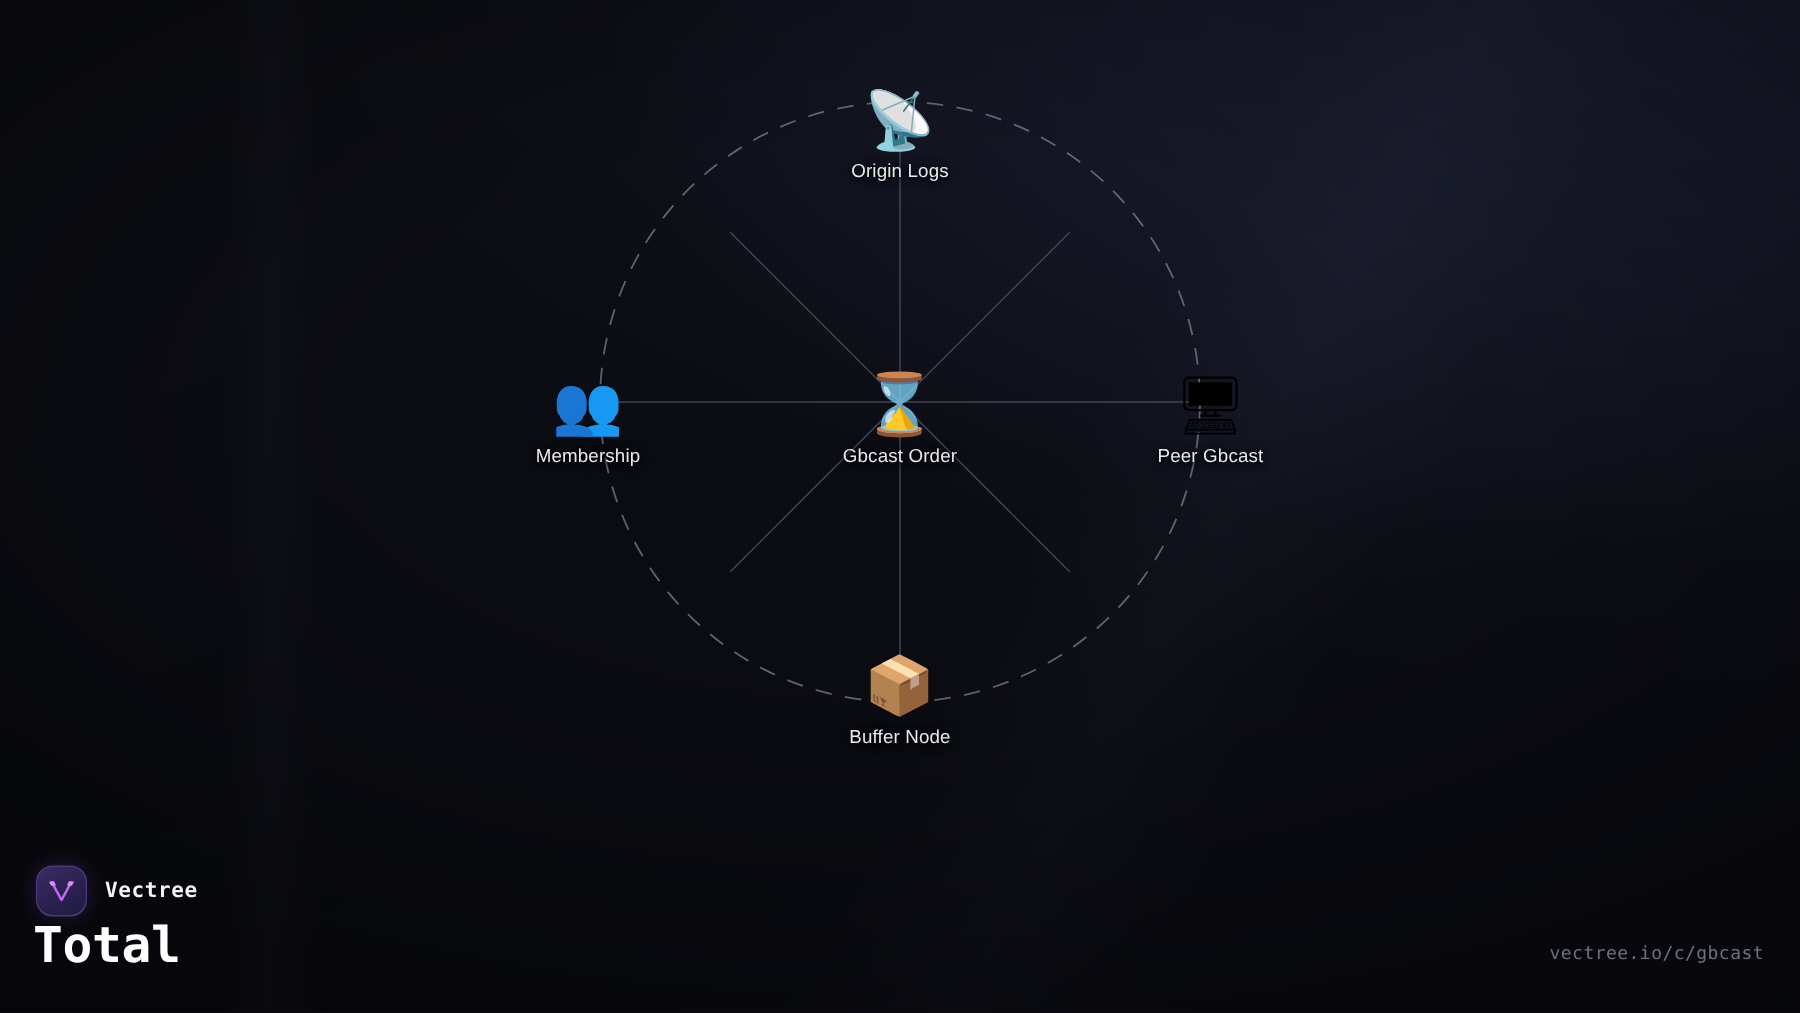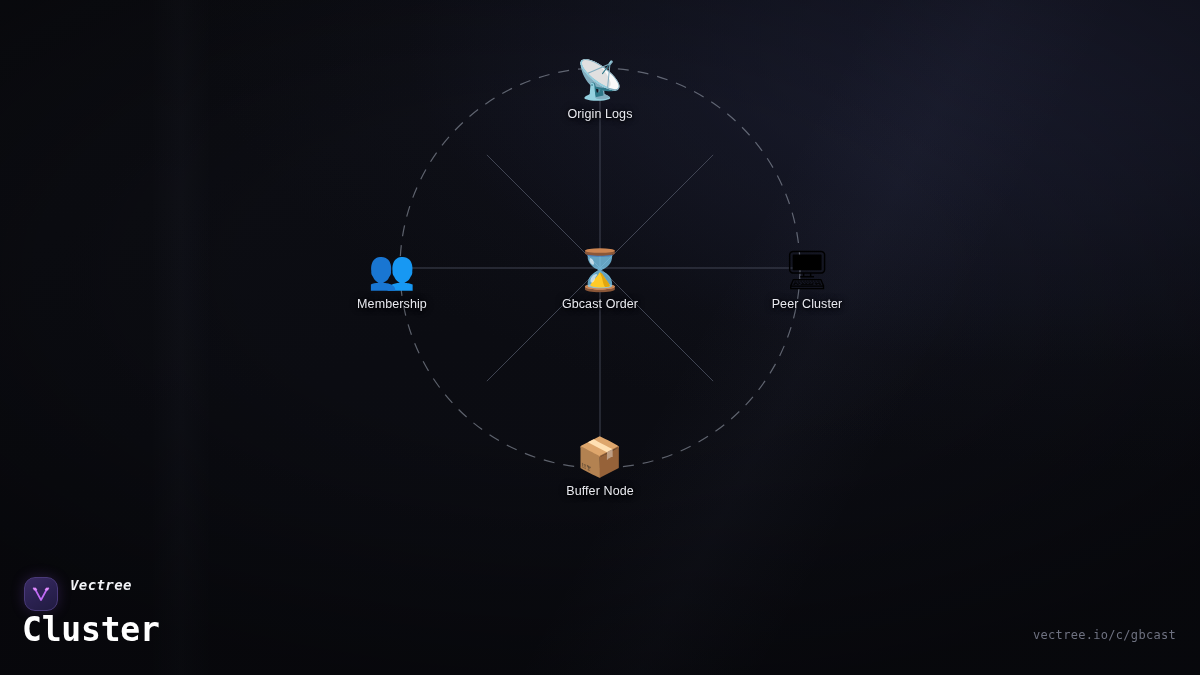--- a/index.html
+++ b/index.html
@@ -59,21 +59,21 @@
     color:#e9eaf0;
     letter-spacing:.1px;
     text-shadow:0 1px 3px rgba(0,0,0,.9), 0 0 7px rgba(0,0,0,.85);
   }
   .node.center .glyph{ font-size:40px; }
 
   
   .footer{ position:absolute; left:0; bottom:0; width:1200px; height:115px; }
   .brand-row{
     position:absolute; left:24px; top:17px;
-    display:flex; gap:12px;font-style:italic;
+    display:flex; align-items:center; gap:12px;
   }
   .logo{
     width:34px; height:34px;
     border-radius:11px;
     background:linear-gradient(150deg,#3a2b63 0%,#2a2150 55%,#211b41 100%);
     border:1px solid #4a3a7a;
     display:flex; align-items:center; justify-content:center;
     box-shadow:0 0 14px rgba(150,90,230,.22);
   }
   .brand-name{
@@ -120,21 +120,21 @@
     <circle cx="600" cy="268" r="200" fill="none" stroke="#9aa0ae" stroke-width="1.2" stroke-dasharray="11 9" opacity="0.58"></circle>
   </svg>
 
   <div class="node" style="left:600px; top:58px;">
     <span class="glyph">📡</span>
     <span class="label">Origin Logs</span>
   </div>
 
   <div class="node" style="left:807px; top:248px;">
     <span class="glyph">🖥</span>
-    <span class="label">Peer Cluster</span>
+    <span class="label">Peer Gbcast</span>
   </div>
 
   <div class="node" style="left:600px; top:435px;">
     <span class="glyph">📦</span>
     <span class="label">Buffer Node</span>
   </div>
 
   <div class="node" style="left:392px; top:248px;">
     <span class="glyph">👥</span>
     <span class="label">Membership</span>
@@ -155,17 +155,17 @@
         <path d="M4 5 L10 16 L16 5" fill="none" stroke="#c06bf5" stroke-width="1.7" stroke-linecap="round" stroke-linejoin="round"></path>
         <path d="M2.4 4.2 L5.6 5.8" fill="none" stroke="#d07ef8" stroke-width="1.3" stroke-linecap="round"></path>
         <path d="M17.6 4.2 L14.4 5.8" fill="none" stroke="#d07ef8" stroke-width="1.3" stroke-linecap="round"></path>
         <circle cx="4" cy="5" r="1.6" fill="#e48bff"></circle>
         <circle cx="16" cy="5" r="1.6" fill="#e48bff"></circle>
       </svg>
     </span>
     <span class="brand-name">Vectree</span>
   </div>
 
-  <div class="page-title">Cluster</div>
+  <div class="page-title">Total</div>
 
   <div class="url">vectree.io/c/gbcast</div>
 
 </div>
 
 </body></html>

